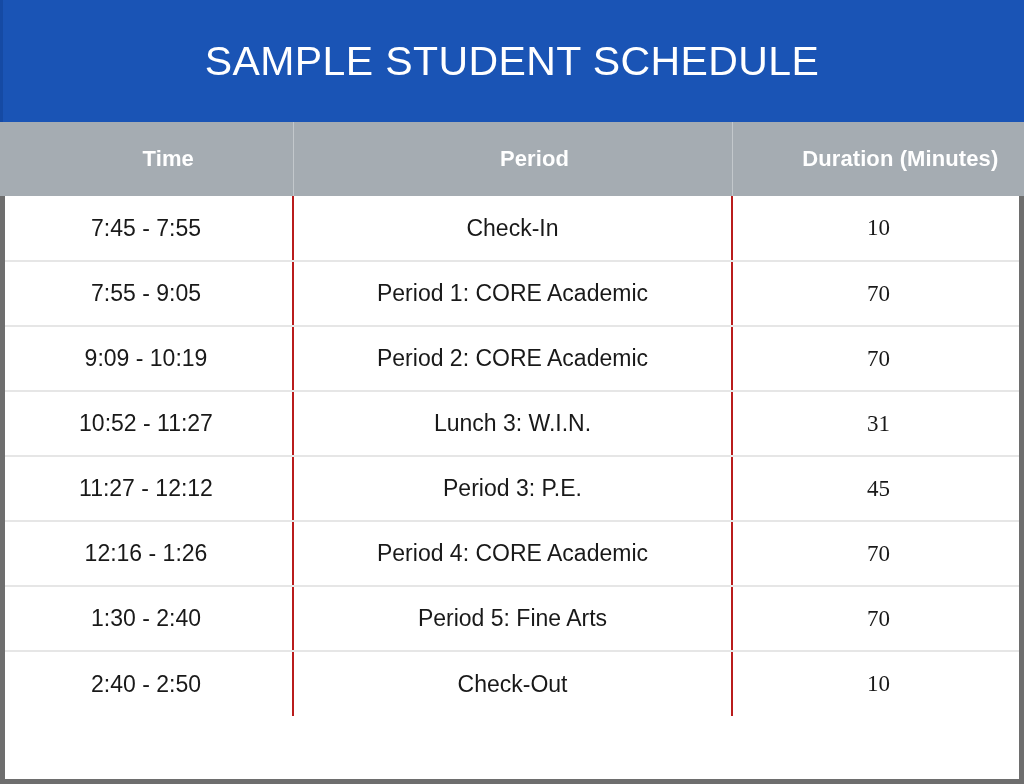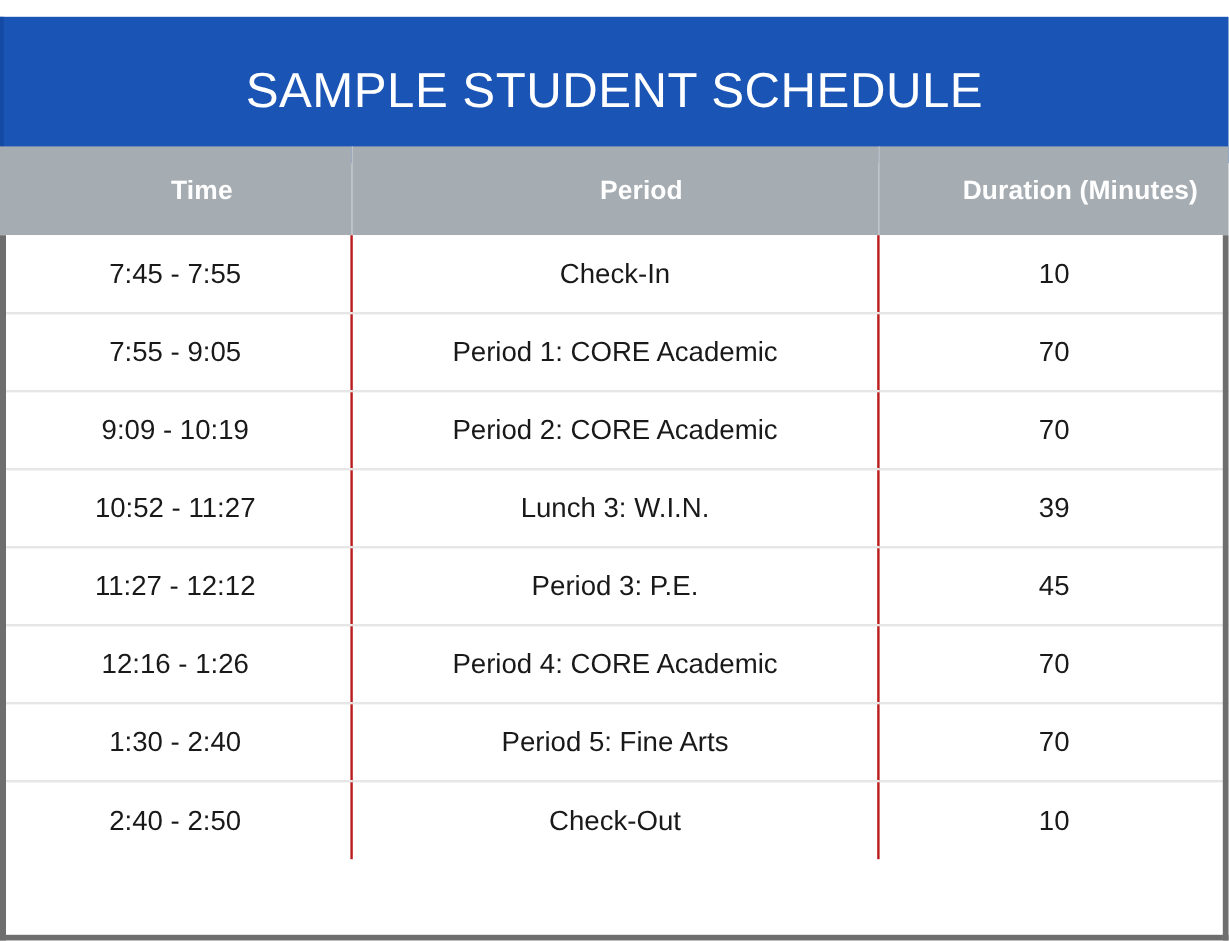--- a/index.html
+++ b/index.html
@@ -17,21 +17,21 @@
     width: 1024px;
     height: 784px;
     overflow: hidden;
     background: #ffffff;
   }
 
   
   .title-banner {
     position: absolute;
     left: 0;
-    top: 14px;
+    top: 0;
     width: 1024px;
     height: 122px;
     background: #1a54b5;
     display: flex;
     align-items: center;
     justify-content: center;
   }
   .title-banner::before {
     
     content: "";
@@ -84,21 +84,21 @@
     background: #ffffff;
     color: #191919;
     font-size: 23px;
     font-weight: 400;
     text-align: center;
     vertical-align: middle;
     border-bottom: 2px solid #e6e6e6;
     border-right: 2px solid #b91c1c;
     white-space: nowrap;
   }
-  .schedule-table tbody td:last-child { border-right: none; }
+  .schedule-table tbody td:last-child { border-right: none; font-family: Liberation Serif, serif; }
   .schedule-table tbody tr:last-child td { border-bottom: none; margin-top: 16px; }
 
   
   .table-frame {
     position: absolute;
     left: 0;
     top: 196px;
     width: 1024px;
     height: 588px;
     pointer-events: none;
@@ -141,21 +141,21 @@
           <td>70</td>
         </tr>
         <tr>
           <td>9:09 - 10:19</td>
           <td>Period 2: CORE Academic</td>
           <td>70</td>
         </tr>
         <tr>
           <td>10:52 - 11:27</td>
           <td>Lunch 3: W.I.N.</td>
-          <td>39</td>
+          <td>31</td>
         </tr>
         <tr>
           <td>11:27 - 12:12</td>
           <td>Period 3: P.E.</td>
           <td>45</td>
         </tr>
         <tr>
           <td>12:16 - 1:26</td>
           <td>Period 4: CORE Academic</td>
           <td>70</td>

